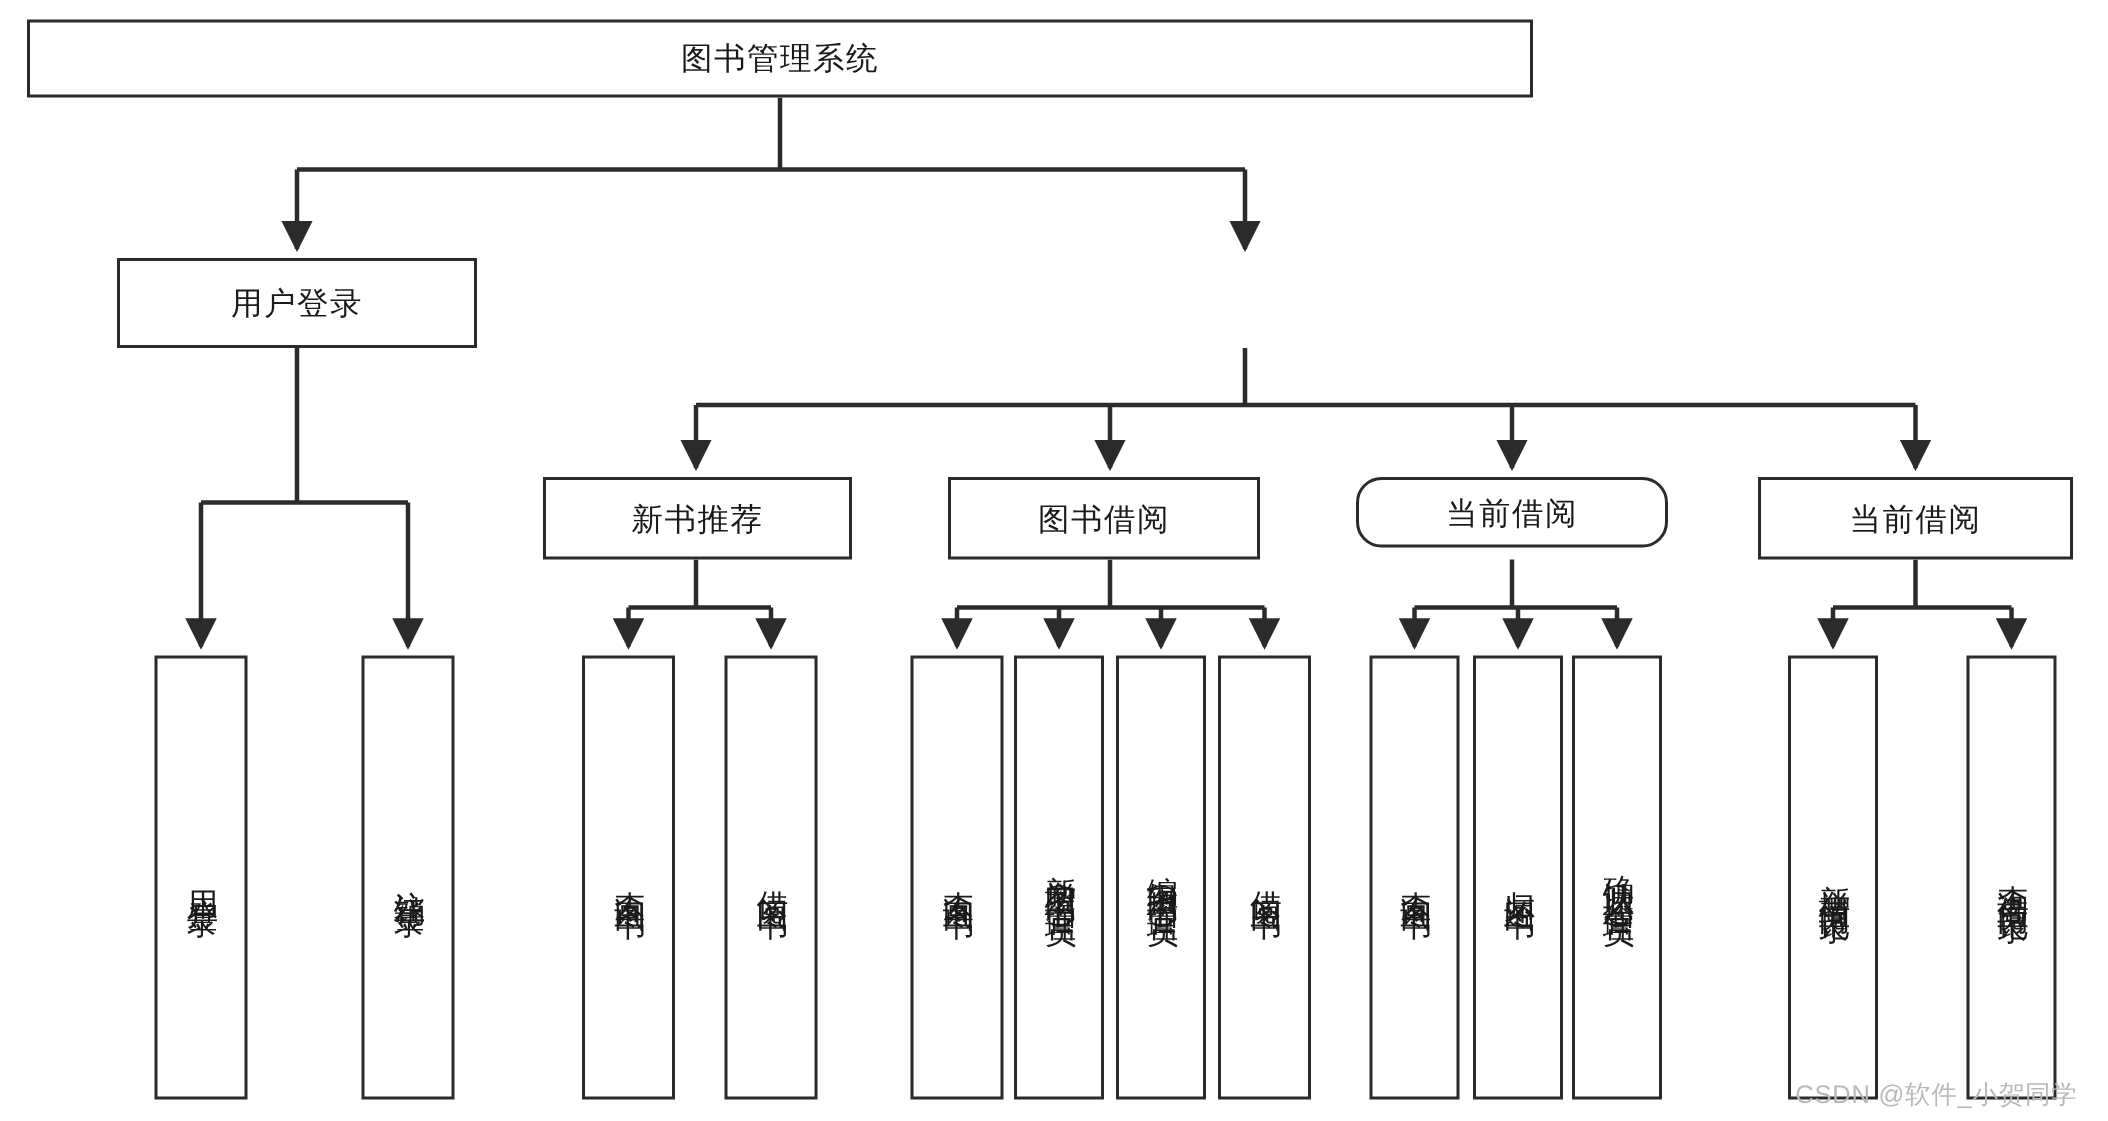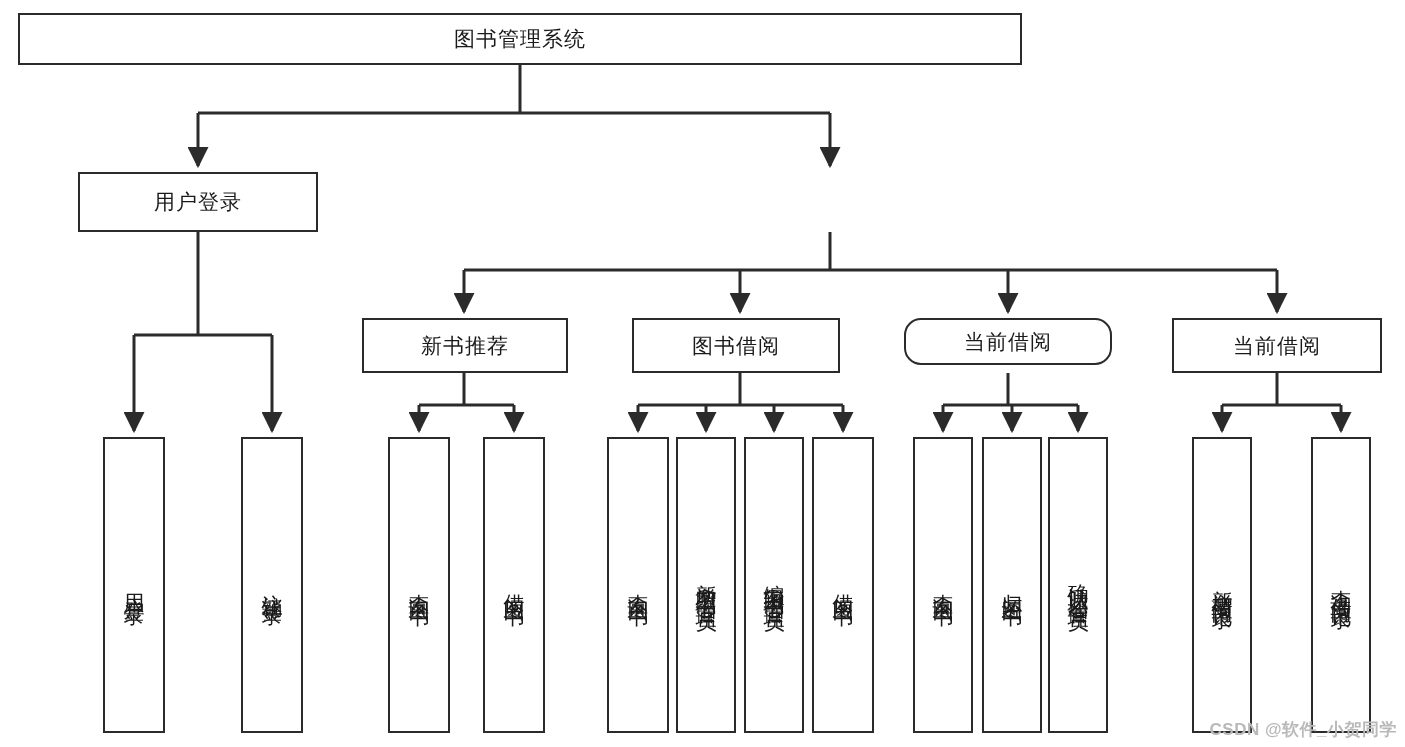--- a/index.html
+++ b/index.html
@@ -5,22 +5,22 @@
   html,body{margin:0;padding:0;background:#ffffff;}
   body{font-family:"Liberation Sans","DejaVu Sans",sans-serif;}
   #stage{position:relative;width:1405px;height:747px;background:#fff;overflow:hidden;}
   #wires{position:absolute;left:0;top:0;width:1405px;height:747px;}
   .node{position:absolute;box-sizing:border-box;background:#ffffff;
         border:2px solid #2b2b2b;display:flex;align-items:center;justify-content:center;
         color:#1a1a1a;}
   .node.h{font-size:21px;letter-spacing:1px;}
   .node.v{writing-mode:vertical-rl;text-orientation:upright;font-size:21px;
           letter-spacing:4px;line-height:1.05;padding:6px 0;}
-  .watermark{position:absolute;right:8px;bottom:6px;font-size:17px;color:#b9b9b9;
-             letter-spacing:0.5px;white-space:nowrap;pointer-events:none;font-weight:bold;}
+  .watermark{position:absolute;right:20px;bottom:6px;font-size:17px;color:#b9b9b9;
+             letter-spacing:0.5px;white-space:nowrap;pointer-events:none;}
 </style>
 </head>
 <body>
 
 <div id="stage">
 
   <svg id="wires" viewBox="0 0 1405 747">
     <defs>
       <marker id="arrow" viewBox="0 0 10 10" refX="9" refY="5" markerWidth="7" markerHeight="7" orient="auto-start-reverse">
         <path d="M 0 0 L 10 5 L 0 10 z" fill="#2b2b2b"></path>

